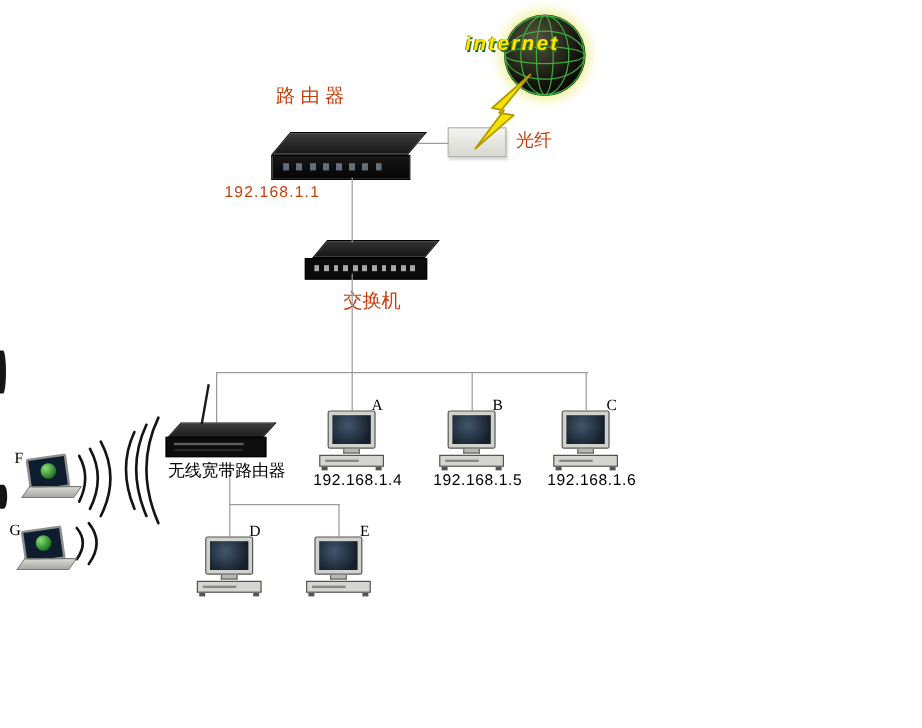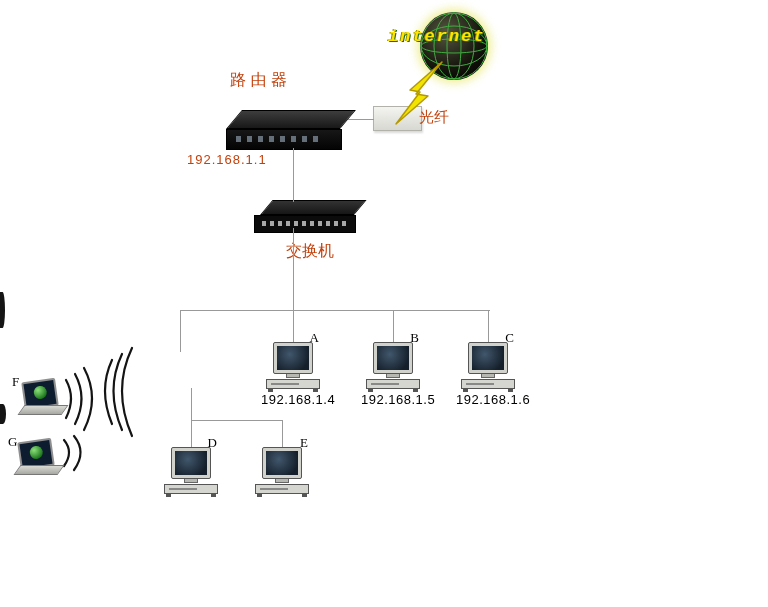--- a/index.html
+++ b/index.html
@@ -13,31 +13,31 @@
   
   .globe{
     position:absolute;left:420px;top:12px;width:68px;height:68px;border-radius:50%;
     background:radial-gradient(circle at 38% 30%, #55553f, #17170f 55%, #000 90%);
     box-shadow:0 0 9px 4px rgba(238,238,150,.85), 0 0 2px 1px #ffffd0;
   }
   .globe svg{display:block;}
   .internet-text{
     position:absolute;left:388px;top:27px;z-index:3;
     font-weight:bold;font-style:italic;font-size:17px;letter-spacing:2px;
-    color:#ffe400;text-shadow:1px 1px 0 #1d6a1d,-1px 0 0 #8a8a00;font-family:Liberation Mono, monospace;
+    color:#ffe400;text-shadow:1px 1px 0 #1d6a1d,-1px 0 0 #8a8a00;
   }
   .bolt{position:absolute;left:388px;top:60px;z-index:2;}
 
   
   .fiberbox{
     position:absolute;left:373px;top:106px;width:47px;height:23px;
     background:linear-gradient(180deg,#f4f4f0,#d8d8d2);
     border:1px solid #b2b2aa;box-shadow:1px 2px 2px rgba(0,0,0,.15);
   }
-  .fiber-label{left:419px;top:108px;font-size:15px;}
+  .fiber-label{left:430px;top:108px;font-size:15px;}
 
   
   .router{position:absolute;left:226px;top:110px;width:134px;height:40px;}
   .r-top{
     width:112px;height:17px;background:linear-gradient(180deg,#3d3d3d,#181818);
     border:1px solid #000;transform:skewX(-40deg);transform-origin:bottom left;
   }
   .r-front{
     width:114px;height:19px;background:linear-gradient(180deg,#171717,#040404);
     border:1px solid #000;position:relative;
@@ -150,20 +150,26 @@
   <div class="line" style="left:180px;top:310px;width:310px;height:1px;"></div>
   <div class="line" style="left:180px;top:310px;width:1px;height:42px;"></div>
   <div class="line" style="left:293px;top:310px;width:1px;height:32px;"></div>
   <div class="line" style="left:393px;top:310px;width:1px;height:32px;"></div>
   <div class="line" style="left:488px;top:310px;width:1px;height:32px;"></div>
   <div class="line" style="left:191px;top:388px;width:1px;height:32px;"></div>
   <div class="line" style="left:191px;top:420px;width:92px;height:1px;"></div>
   <div class="line" style="left:191px;top:420px;width:1px;height:27px;"></div>
   <div class="line" style="left:282px;top:420px;width:1px;height:27px;"></div>
 
+  <div class="wrouter">
+    <div class="antenna"></div>
+    <div class="w-top"></div>
+    <div class="w-front"></div>
+    <div class="wr-label">无线宽带路由器</div>
+  </div>
 
   <div class="pc" style="left:261px;top:342px;">
     <div class="pc-id">A</div>
     <div class="monitor">
         <div class="screen"></div>
       </div>
     <div class="stand"></div>
     <div class="case"></div>
     <div class="feet"></div>
     <div class="pc-ip">192.168.1.4</div>

